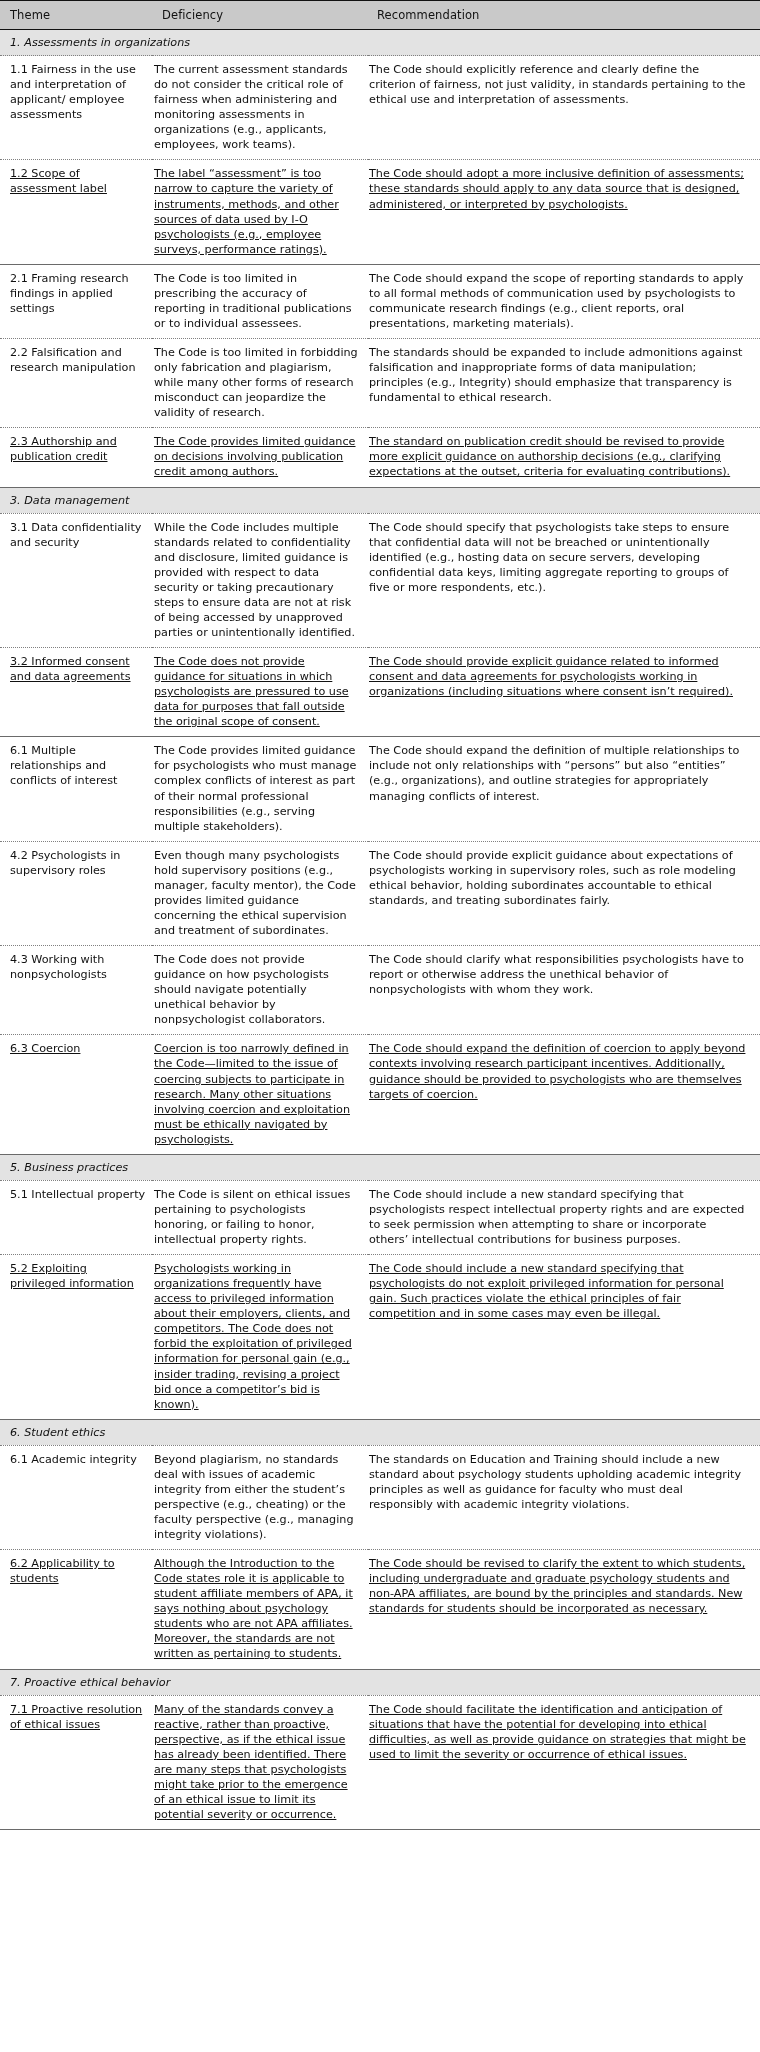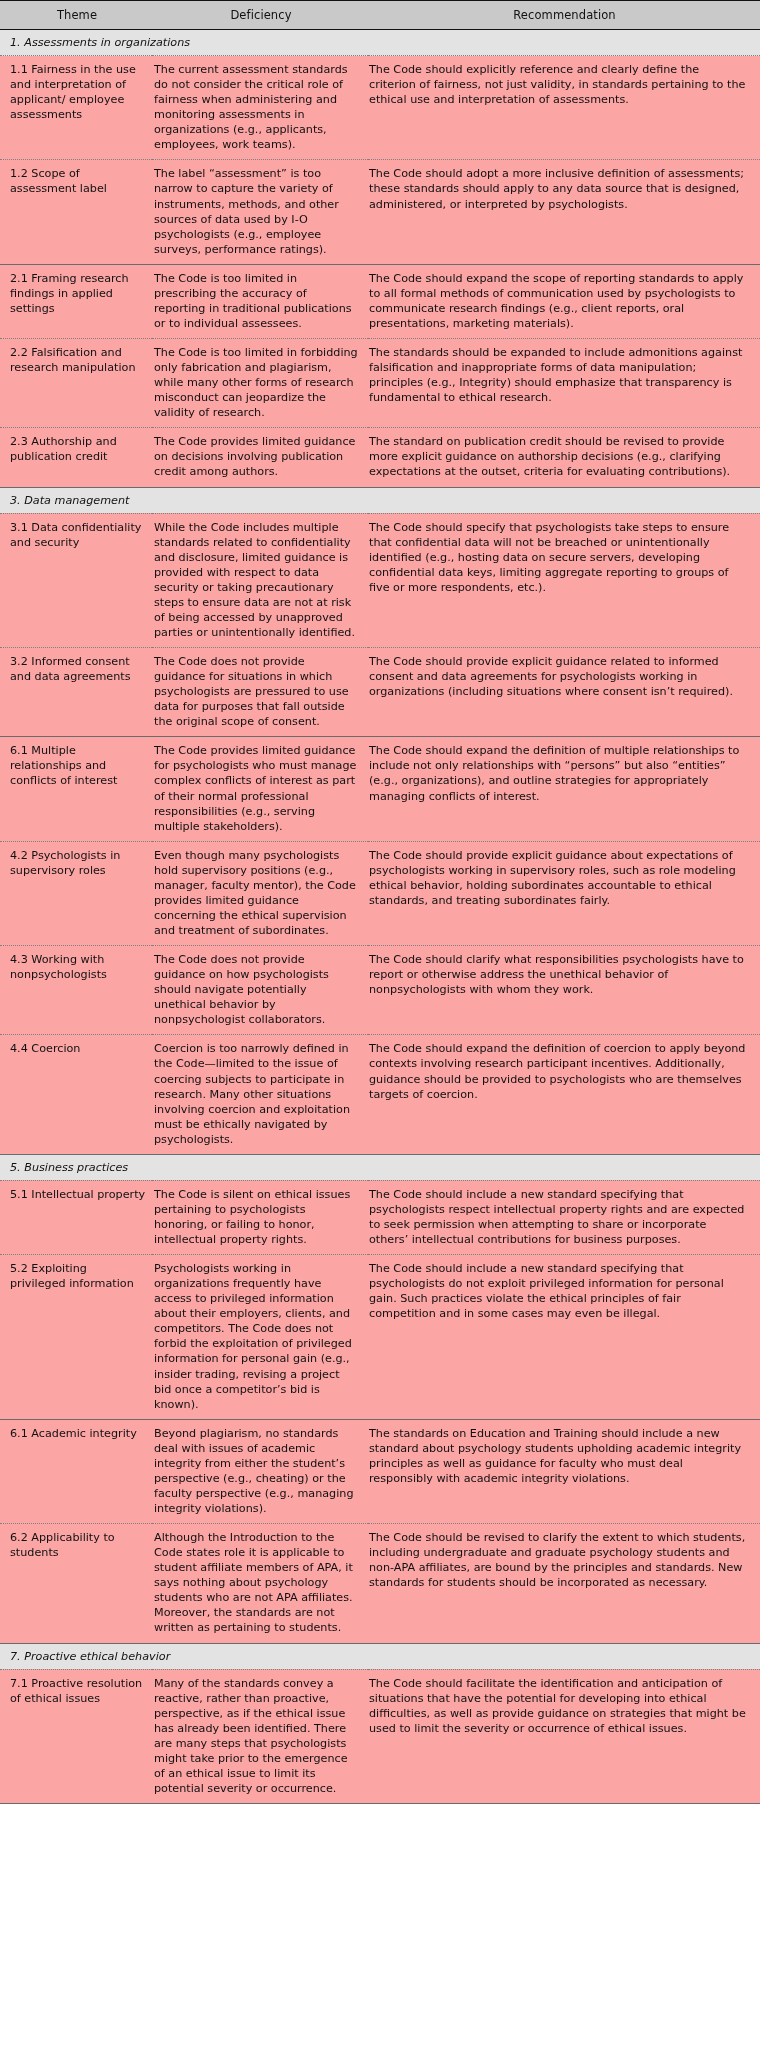--- a/index.html
+++ b/index.html
@@ -23,53 +23,53 @@
     background: #e3e3e3;
   }
   table.apa-table col.c-theme { width: 152px; }
   table.apa-table col.c-def   { width: 216px; }
   table.apa-table col.c-rec   { width: 392px; }
 
   thead th {
     background: #c9c9c9;
     font-weight: normal;
     font-size: 11.5px;
-    text-align: center;
+    text-align: left;
     padding: 7px 8px 7px 10px;
     border-top: 1.6px solid #111;
     border-bottom: 1.6px solid #111;
     color: #111;
     letter-spacing: 0.1px;
   }
   thead th.th-rec { padding-left: 9px; }
 
   tr.section-row td {
     background: #e3e3e3;
     font-style: italic;
     font-size: 11.2px;
     padding: 6px 8px 6px 10px;
     border-bottom: 1px dotted #808080;
     color: #111;
   }
 
   tr.data-row td {
-    background: #fca5a5;
+    background: #ffffff;
     vertical-align: top;
     font-size: 11.2px;
     line-height: 1.345;
     padding: 6px 9px 7px 10px;
     border-bottom: 1px dotted #808080;
     color: #111;
     hyphens: none;
   }
   tr.data-row td.cell-theme { padding-left: 10px; padding-right: 6px; }
   tr.data-row td.cell-def   { padding-left: 2px; padding-right: 10px; }
   tr.data-row td.cell-rec   { padding-left: 1px; padding-right: 12px; }
 
-  tr.data-row.last-in-section td { border-bottom: 1.1px solid #6a6a6a; }
+  tr.data-row.last-in-section td { border-bottom: 1.1px solid #6a6a6a; text-decoration: underline; }
   tr.section-row td.section-cell { border-top: 1.1px solid #6a6a6a; margin-top: 23px; }
   tr.section-row.first-section td.section-cell { border-top: none; }
 
   tfoot td.bottom-rule {
     padding: 0;
     height: 0;
     border-top: 1.6px solid #111;
     background: #ffffff;
     line-height: 0;
     font-size: 0;
@@ -143,36 +143,39 @@
           <td class="cell-theme">4.2 Psychologists in supervisory roles</td>
           <td class="cell-def">Even though many psychologists hold supervisory positions (e.g., manager, faculty mentor), the Code provides limited guidance concerning the ethical supervision and treatment of subordinates.</td>
           <td class="cell-rec">The Code should provide explicit guidance about expectations of psychologists working in supervisory roles, such as role modeling ethical behavior, holding subordinates accountable to ethical standards, and treating subordinates fairly.</td>
         </tr>
         <tr class="data-row">
           <td class="cell-theme">4.3 Working with nonpsychologists</td>
           <td class="cell-def">The Code does not provide guidance on how psychologists should navigate potentially unethical behavior by nonpsychologist collaborators.</td>
           <td class="cell-rec">The Code should clarify what responsibilities psychologists have to report or otherwise address the unethical behavior of nonpsychologists with whom they work.</td>
         </tr>
         <tr class="data-row last-in-section">
-          <td class="cell-theme">4.4 Coercion</td>
+          <td class="cell-theme">6.3 Coercion</td>
           <td class="cell-def">Coercion is too narrowly defined in the Code—limited to the issue of coercing subjects to participate in research. Many other situations involving coercion and exploitation must be ethically navigated by psychologists.</td>
           <td class="cell-rec">The Code should expand the definition of coercion to apply beyond contexts involving research participant incentives. Additionally, guidance should be provided to psychologists who are themselves targets of coercion.</td>
         </tr>
         <tr class="section-row">
           <td class="section-cell" colspan="3">5. Business practices</td>
         </tr>
         <tr class="data-row">
           <td class="cell-theme">5.1 Intellectual property</td>
           <td class="cell-def">The Code is silent on ethical issues pertaining to psychologists honoring, or failing to honor, intellectual property rights.</td>
           <td class="cell-rec">The Code should include a new standard specifying that psychologists respect intellectual property rights and are expected to seek permission when attempting to share or incorporate others’ intellectual contributions for business purposes.</td>
         </tr>
         <tr class="data-row last-in-section">
           <td class="cell-theme">5.2 Exploiting privileged information</td>
           <td class="cell-def">Psychologists working in organizations frequently have access to privileged information about their employers, clients, and competitors. The Code does not forbid the exploitation of privileged information for personal gain (e.g., insider trading, revising a project bid once a competitor’s bid is known).</td>
           <td class="cell-rec">The Code should include a new standard specifying that psychologists do not exploit privileged information for personal gain. Such practices violate the ethical principles of fair competition and in some cases may even be illegal.</td>
+        </tr>
+        <tr class="section-row">
+          <td class="section-cell" colspan="3">6. Student ethics</td>
         </tr>
         <tr class="data-row">
           <td class="cell-theme">6.1 Academic integrity</td>
           <td class="cell-def">Beyond plagiarism, no standards deal with issues of academic integrity from either the student’s perspective (e.g., cheating) or the faculty perspective (e.g., managing integrity violations).</td>
           <td class="cell-rec">The standards on Education and Training should include a new standard about psychology students upholding academic integrity principles as well as guidance for faculty who must deal responsibly with academic integrity violations.</td>
         </tr>
         <tr class="data-row last-in-section">
           <td class="cell-theme">6.2 Applicability to students</td>
           <td class="cell-def">Although the Introduction to the Code states role it is applicable to student affiliate members of APA, it says nothing about psychology students who are not APA affiliates. Moreover, the standards are not written as pertaining to students.</td>
           <td class="cell-rec">The Code should be revised to clarify the extent to which students, including undergraduate and graduate psychology students and non-APA affiliates, are bound by the principles and standards. New standards for students should be incorporated as necessary.</td>

